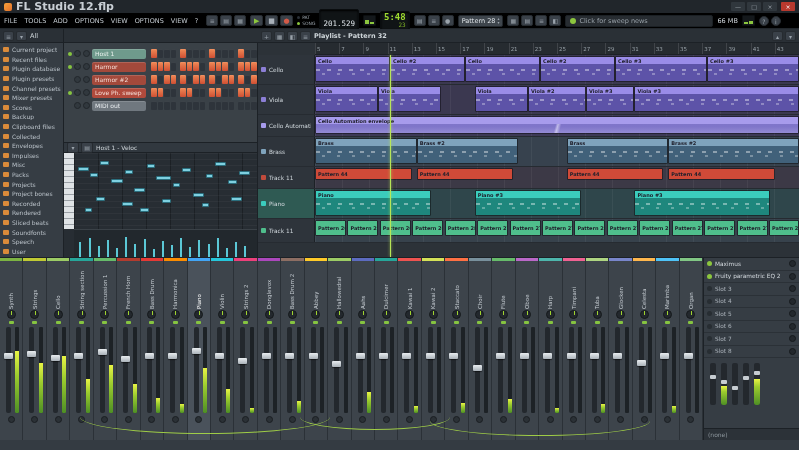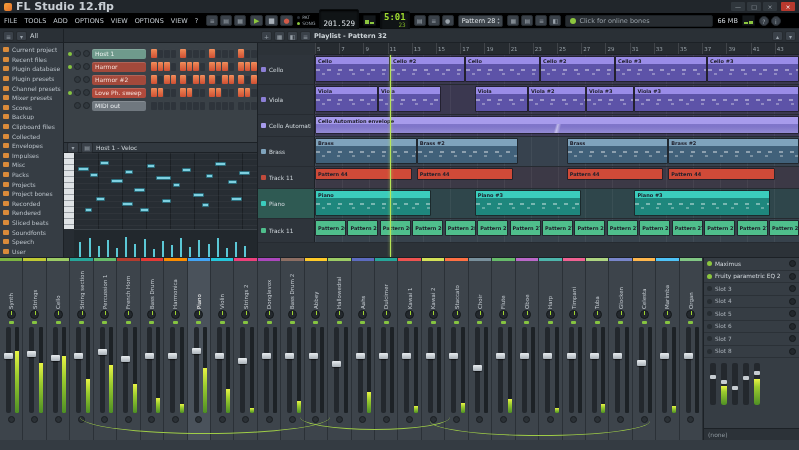--- a/index.html
+++ b/index.html
@@ -177,21 +177,21 @@
           <span class="pdot on"></span>
           <span>SONG</span>
         </div>
     </div>
     <div class="lcdbox"><span id="tempo">201.529</span></div>
     <div class="minimeter">
         <i style="height:60%"></i>
         <i style="height:35%"></i>
       </div>
     <div class="lcdbox" id="timebox">
-      <span id="time-main">5:01</span>
+      <span id="time-main">5:48</span>
       <span id="time-bar">23</span>
     </div>
     <div class="iconbox">
 
     <div class="ib">▤</div>
         <div class="ib">≡</div>
         <div class="ib">●</div>
       </div>
     <div id="patternbox">
       <span>Pattern 28</span>
@@ -202,21 +202,21 @@
     </div>
     <div class="iconbox">
 
     <div class="ib">▦</div>
         <div class="ib">▤</div>
         <div class="ib">≡</div>
         <div class="ib">◧</div>
       </div>
     <div id="hintbar">
       <span id="hintdot"></span>
-      <span>Click for online bones</span>
+      <span>Click for sweep news</span>
     </div>
     <span id="mem">66 MB</span>
     <div class="minimeter">
         <i style="height:25%"></i>
         <i style="height:45%"></i>
       </div>
     <div class="iconbox">
 
     <div class="circle">?</div>
         <div class="circle">i</div>

